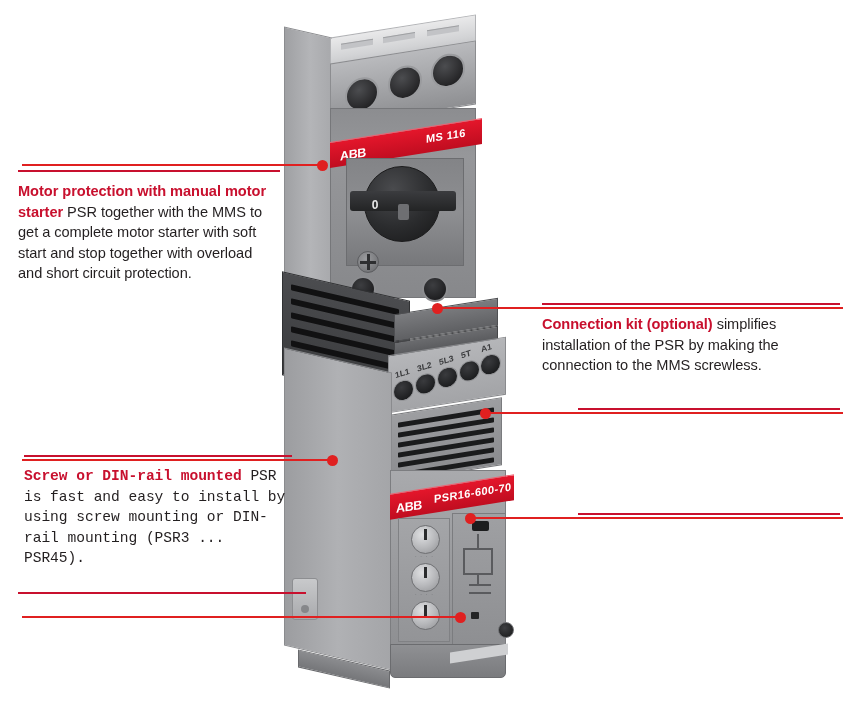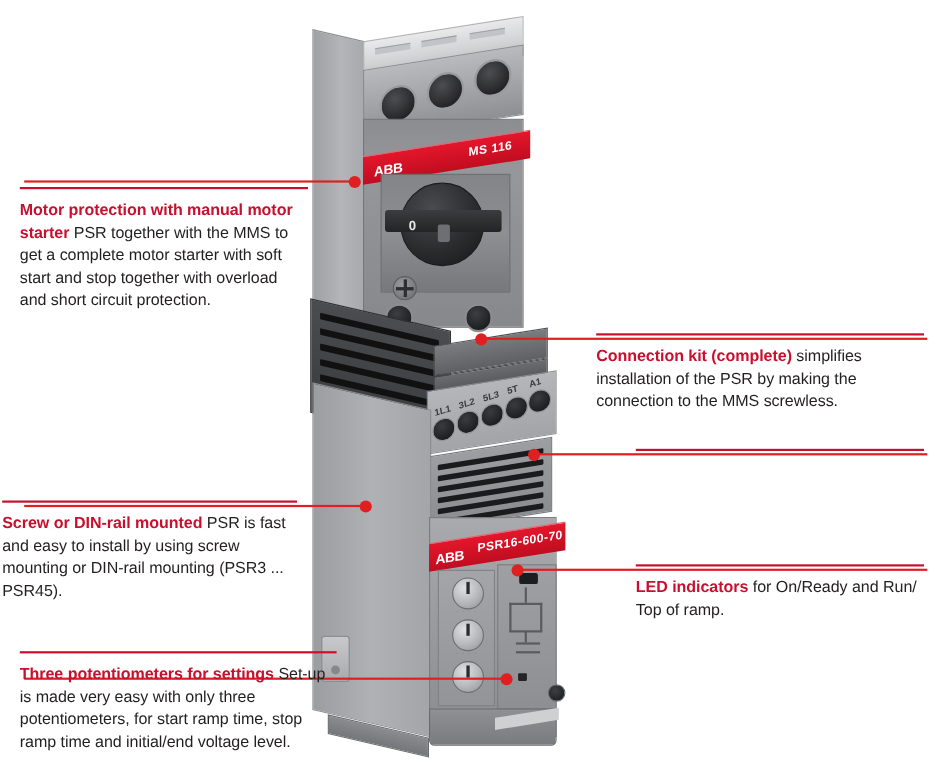--- a/index.html
+++ b/index.html
@@ -35,21 +35,21 @@
   }
   .callout .lead {
     color: #c8102e;
     font-weight: bold;
   }
 
   .callout-left  { text-align: left; }
   .callout-right { text-align: left; }
 
   #callout-motor-protection { left: 18px;  top: 170px; width: 262px; }
-  #callout-screw-din        { left: 2px;  top: 455px; width: 268px; }
+  #callout-screw-din        { left: 24px;  top: 455px; width: 268px; font-family: Liberation Mono, monospace; }
   #callout-potentiometers   { left: 18px;  top: 592px; width: 288px; }
 
   #callout-connection-kit   { left: 542px; top: 303px; width: 298px; }
   #callout-output-relays    { left: 578px; top: 408px; width: 262px; }
   #callout-led-indicators   { left: 578px; top: 513px; width: 262px; }
 
   
   .leader {
     position: absolute;
     height: 2px;
@@ -492,28 +492,26 @@
   <p><span class="lead">Motor protection with manual motor starter</span><span> PSR together with the MMS to get a complete motor starter with soft start and stop together with overload and short circuit protection.</span></p>
 </div>
 
 <div class="callout callout-left" id="callout-screw-din">
   <div class="rule"></div>
   <p><span class="lead">Screw or DIN-rail mounted</span><span> PSR is fast and easy to install by using screw mounting or DIN-rail mounting (PSR3 ... PSR45).</span></p>
 </div>
 
 <div class="callout callout-left" id="callout-potentiometers">
   <div class="rule"></div>
-  <p><span class="lead">Three potentiometers for settings</span><span> Set-up is made very easy with only three potentiometers, for start ramp time, stop ramp time and initial/end voltage level.</span></p>
 </div>
 
 <div class="callout callout-right" id="callout-connection-kit">
   <div class="rule"></div>
-  <p><span class="lead">Connection kit (complete)</span><span> simplifies installation of the PSR by making the connection to the MMS screwless.</span></p>
+  <p><span class="lead">Connection kit (optional)</span><span> simplifies installation of the PSR by making the connection to the MMS screwless.</span></p>
 </div>
 
 <div class="callout callout-right" id="callout-output-relays">
   <div class="rule"></div>
 </div>
 
 <div class="callout callout-right" id="callout-led-indicators">
   <div class="rule"></div>
-  <p><span class="lead">LED indicators</span><span> for On/Ready and Run/ Top of ramp.</span></p>
 </div>
 
 </body></html>

